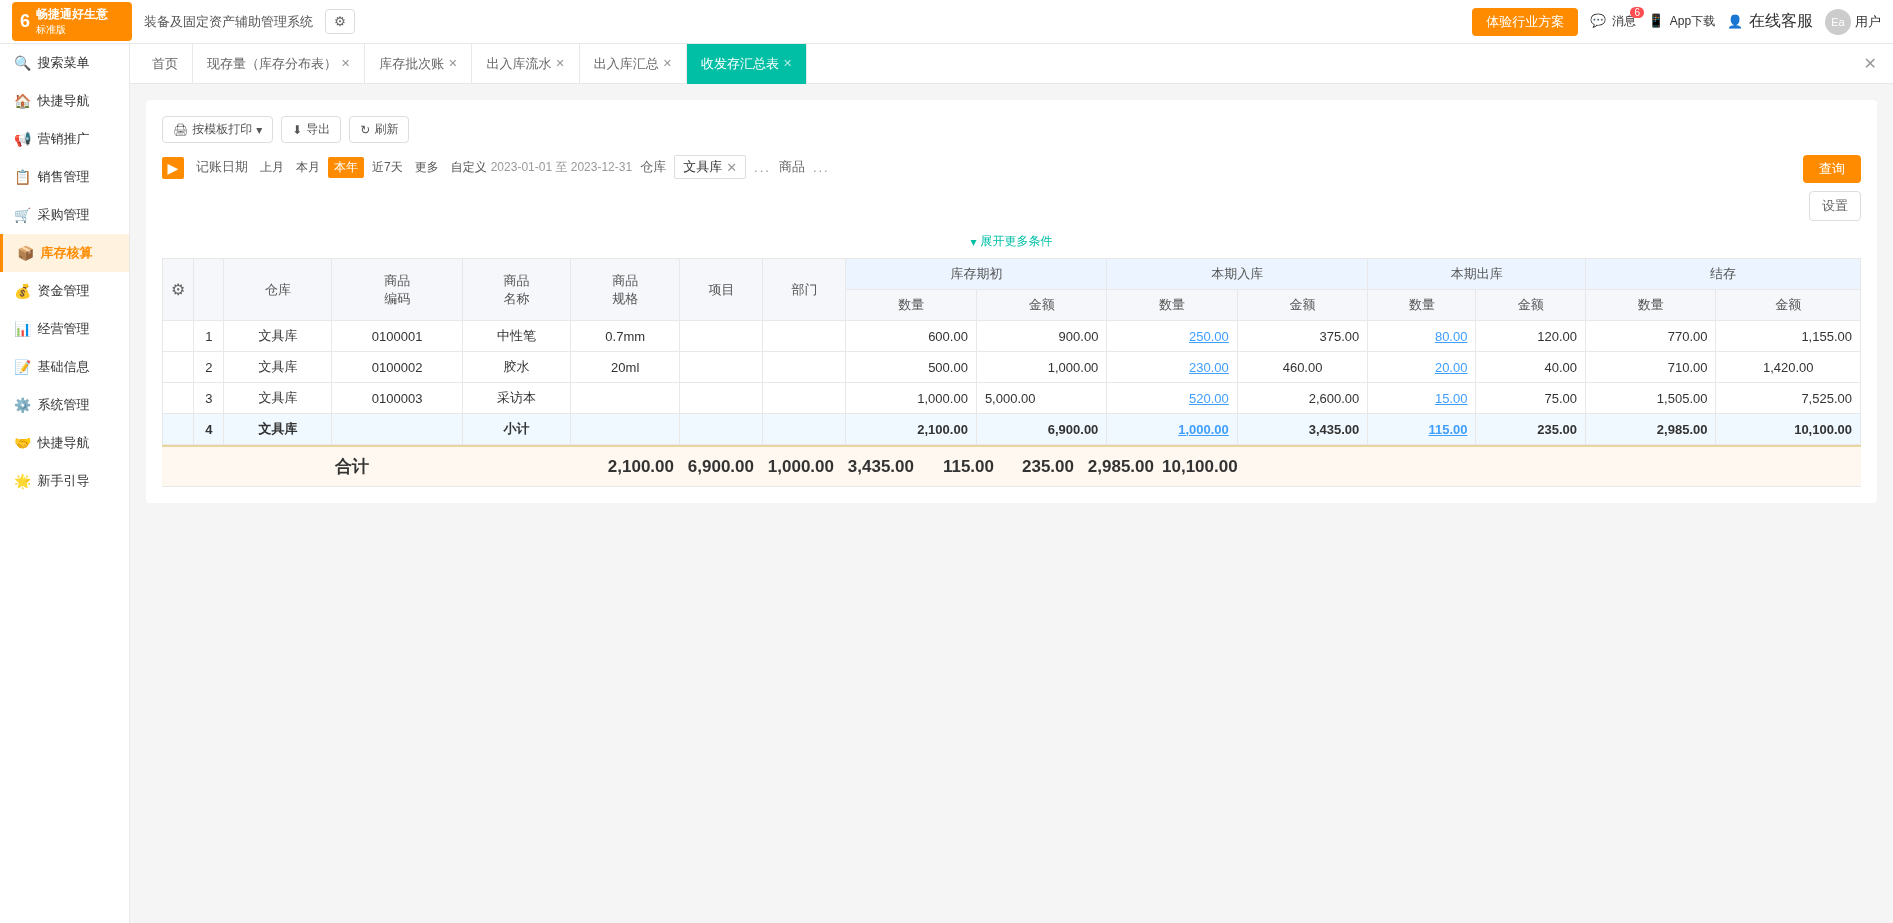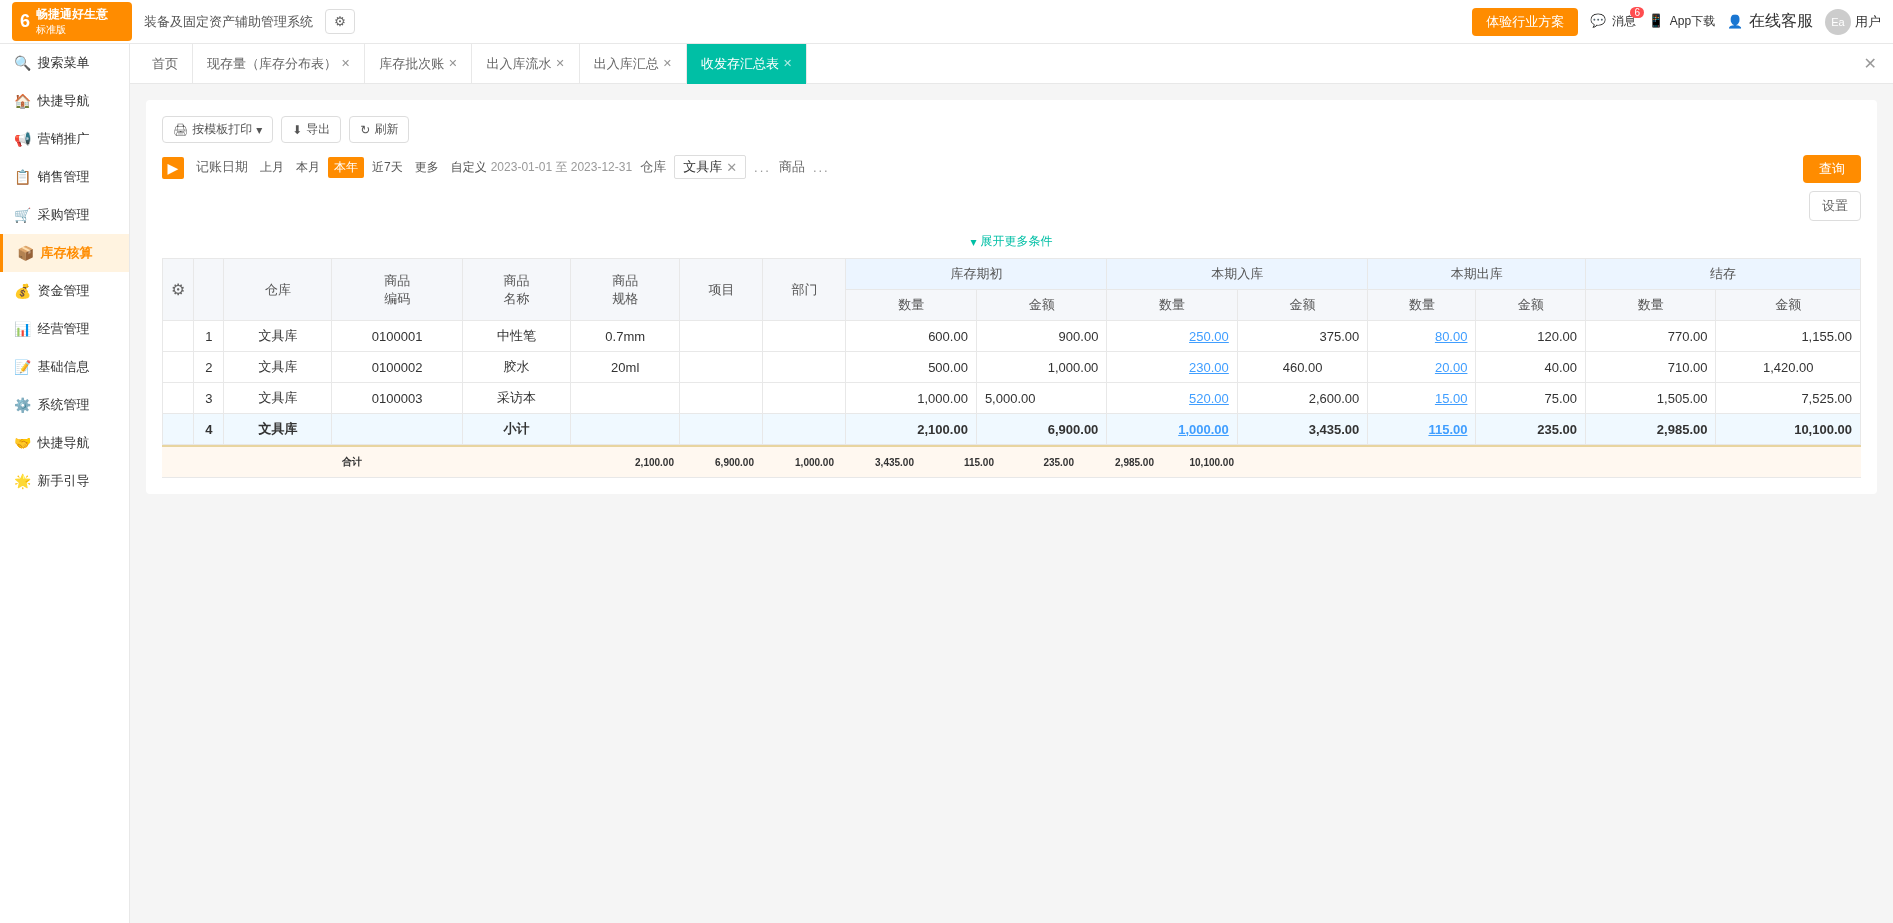--- a/index.html
+++ b/index.html
@@ -340,21 +340,21 @@
                   <td style="text-align: right;">3,435.00</td>
                   <td style="text-align: right;"><span class="data-link">115.00</span></td>
                   <td style="text-align: right;">235.00</td>
                   <td style="text-align: right;">2,985.00</td>
                   <td style="text-align: right;">10,100.00</td>
                 </tr>
               </tbody>
           </table>
         </div>
 
-        <div style="background:#fff8f0;border-top:2px solid #e8d5a0;padding:8px 0;display:flex;align-items:center;font-size:10px;font-weight:bold;border-bottom:1px solid #e8e8e8;">
+        <div style="background:#fff8f0;border-top:2px solid #e8d5a0;padding:8px 0;display:flex;align-items:center;font-size:17px;font-weight:bold;border-bottom:1px solid #e8e8e8;">
           <div style="width:30px;text-align:center;"></div>
           <div style="width:30px;text-align:center;"></div>
           <div style="min-width:260px;text-align:center;">合计</div>
           <div style="min-width:60px;"></div>
           <div style="min-width:60px;"></div>
           <div style="min-width:80px;text-align:right;padding-right:8px;">2,100.00</div>
           <div style="min-width:80px;text-align:right;padding-right:8px;">6,900.00</div>
           <div style="min-width:80px;text-align:right;padding-right:8px;">1,000.00</div>
           <div style="min-width:80px;text-align:right;padding-right:8px;">3,435.00</div>
           <div style="min-width:80px;text-align:right;padding-right:8px;">115.00</div>

